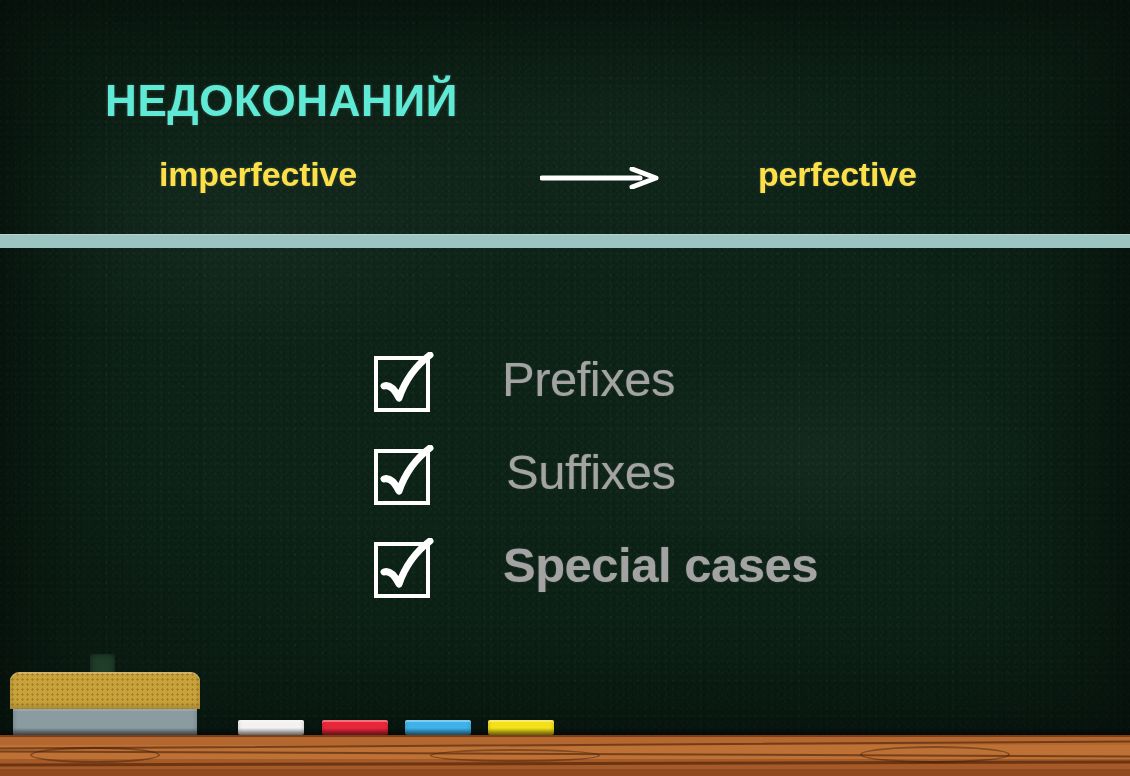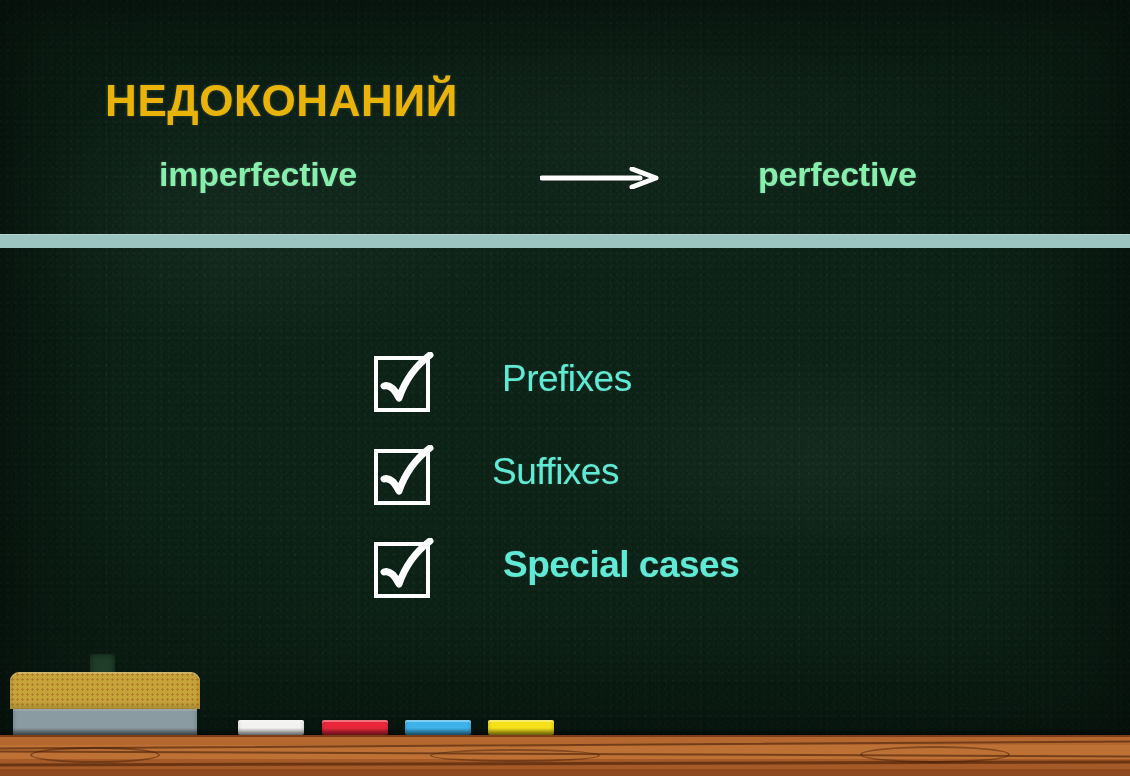--- a/index.html
+++ b/index.html
@@ -46,38 +46,38 @@
     box-shadow: inset 0 0 140px 48px rgba(0,0,0,.42), inset 0 0 46px 8px rgba(0,0,0,.26);
     pointer-events:none;
   }
 
   
   .hdr-row{
     position:absolute; left:0; top:72px; width:1130px; height:58px;
   }
   .aspect-title{
     position:absolute; top:0;
-    color:#eab308;
+    color:#5eead4;
     font-weight:bold;
     font-size:44px;
     letter-spacing:.6px;
     line-height:58px;
     white-space:nowrap;
     text-shadow:0 0 3px rgba(255,255,255,.22);
   }
   .aspect-title.left { left:105px; }
   .aspect-title.right{ left:705px; }
 
   .arrow{
     position:absolute; left:540px; top:95px; width:120px; height:22px;
   }
 
   .aspect-sub{
     position:absolute; top:152px;
-    color:#86efac;
+    color:#fde047;
     font-weight:bold;
     font-size:34px;
     line-height:44px;
     white-space:nowrap;
     letter-spacing:-.2px;
     text-shadow:0 0 3px rgba(255,255,255,.18);
   }
   .aspect-sub.left { left:159px; }
   .aspect-sub.right{ left:758px; }
 
@@ -94,29 +94,29 @@
   }
   .check-row{
     position:relative;
     height:93px;
   }
   .cbox{
     position:absolute; left:0; top:4px; width:62px; height:62px;
   }
   .check-label{
     position:absolute; left:130px; top:-4px;
-    color:#5eead4;
-    font-size:37px;
+    color:#a3a3a3;
+    font-size:49px;
     font-weight:normal;
     line-height:70px;
     white-space:nowrap;
     letter-spacing:-.5px;
     text-shadow:0 0 2px rgba(255,255,255,.16);
   }
-  .check-row.r2 .check-label{ left:120px;text-align:center; }
+  .check-row.r2 .check-label{ left:134px;text-align:center; }
   .check-row.r3 .check-label{ left:131px;font-weight:bold; }
 
   
   .ledge{
     position:absolute; left:0; top:735px; width:1130px; height:41px;
     background:
       linear-gradient(180deg,#7d3d18 0 2px, #b4682f 2px 10px, #bd7135 10px 24px, #a55a27 24px 34px, #8e4a1e 34px 41px);
     overflow:hidden;
   }
   .grain{

